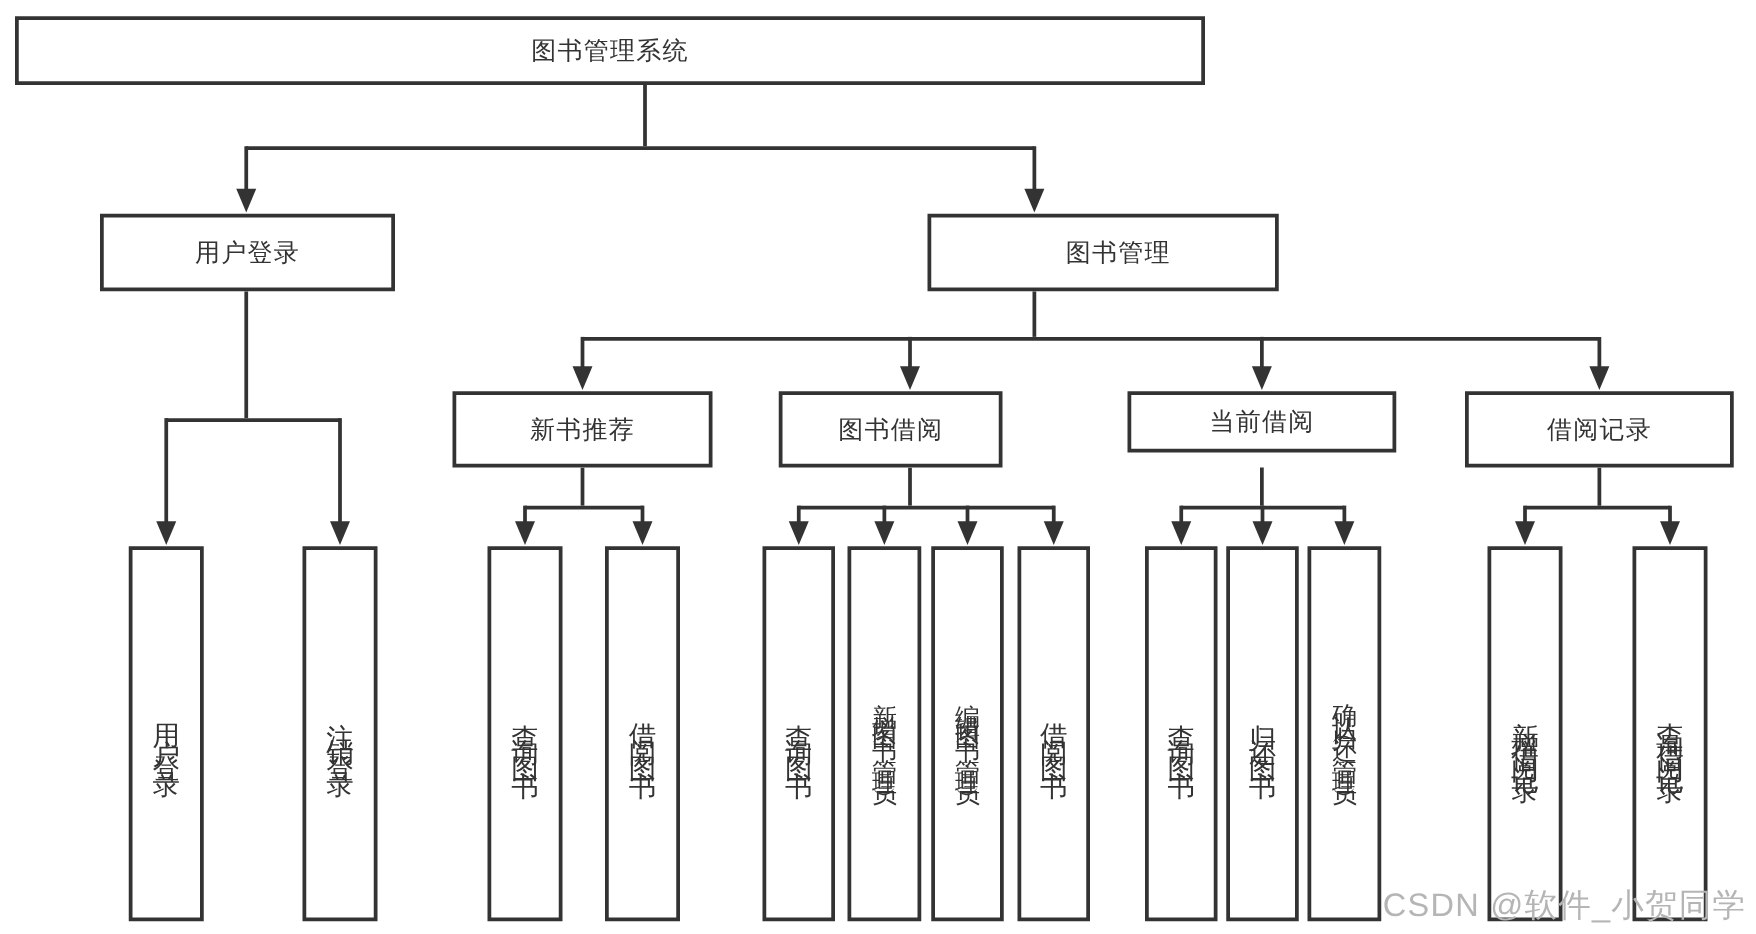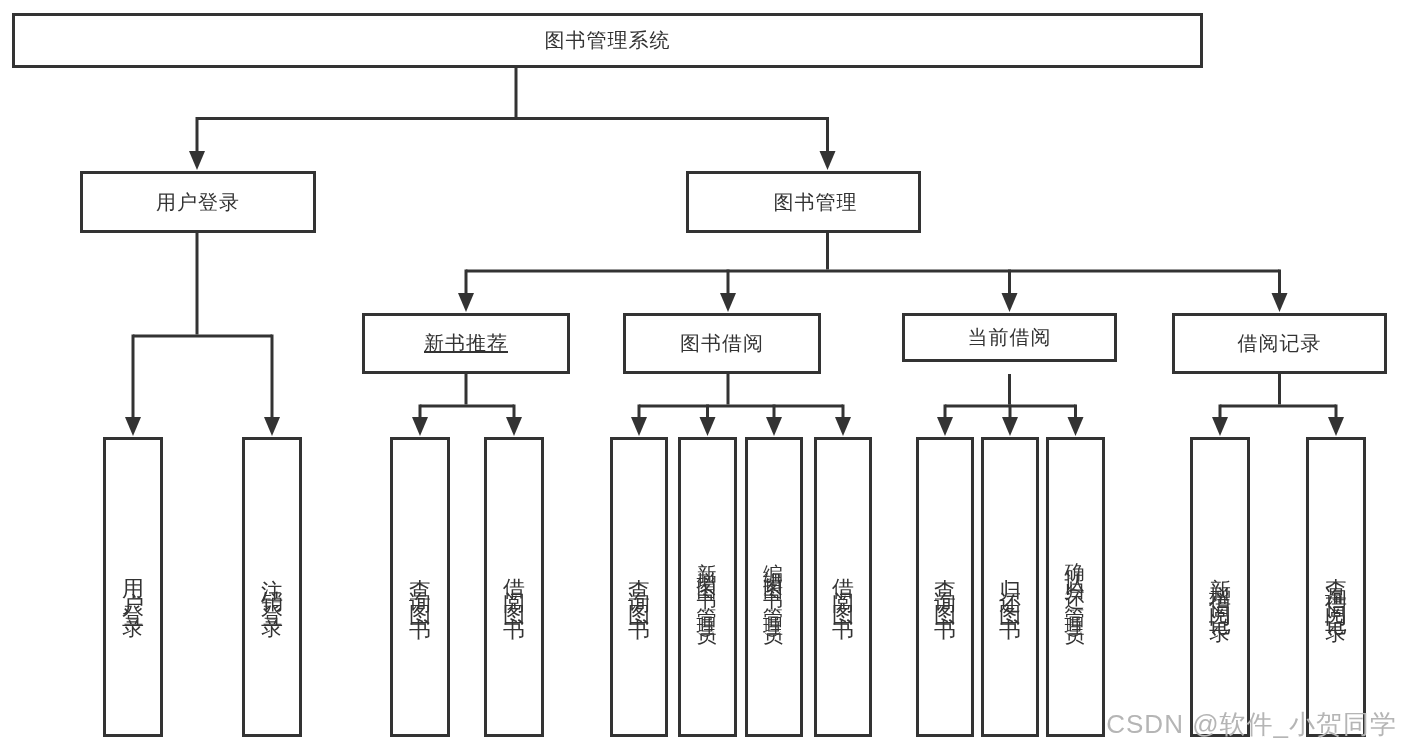--- a/index.html
+++ b/index.html
@@ -15,25 +15,25 @@
   }
   .hbox{font-size:20px;letter-spacing:1px;}
   .vbox span{
     writing-mode:vertical-rl;text-orientation:mixed;
     white-space:nowrap;display:block;
   }
   .len4 span{font-size:22px;letter-spacing:13px;}
   .len6 span{font-size:22px;letter-spacing:9px;}
   .len9 span{font-size:20px;letter-spacing:9px;}
   
-  .n-root{left:12px;top:13px;width:1191px;height:55px;}
+  .n-root{left:12px;top:13px;width:952px;height:55px;}
   .n-user{left:80px;top:171px;width:236px;height:62px;}
-  .n-mgmt{left:686px;top:171px;width:235px;height:62px;padding-left:24px;}
-  .n-g0{left:362px;top:313px;width:208px;height:61px;text-decoration:underline;}
-  .n-g1{left:623px;top:313px;width:198px;height:61px;}
+  .n-mgmt{left:742px;top:171px;width:281px;height:62px;padding-left:24px;}
+  .n-g0{left:362px;top:313px;width:208px;height:61px;}
+  .n-g1{left:623px;top:313px;width:179px;height:61px;}
   .n-g2{left:902px;top:313px;width:215px;height:49px;}
   .n-g3{left:1172px;top:313px;width:215px;height:61px;}
   .leaf{top:437px;height:300px;width:60px;}
   .l-u0{left:103px;}  .l-u1{left:242px;}
   .l-a0{left:390px;}  .l-a1{left:484px;}
   .l-b0{left:610px;width:58px;} .l-b1{left:678px;width:59px;}
   .l-b2{left:745px;width:58px;} .l-b3{left:814px;width:58px;}
   .l-c0{left:916px;width:58px;} .l-c1{left:981px;width:58px;} .l-c2{left:1046px;width:59px;}
   .l-d0{left:1190px;} .l-d1{left:1306px;}
   #watermark{

